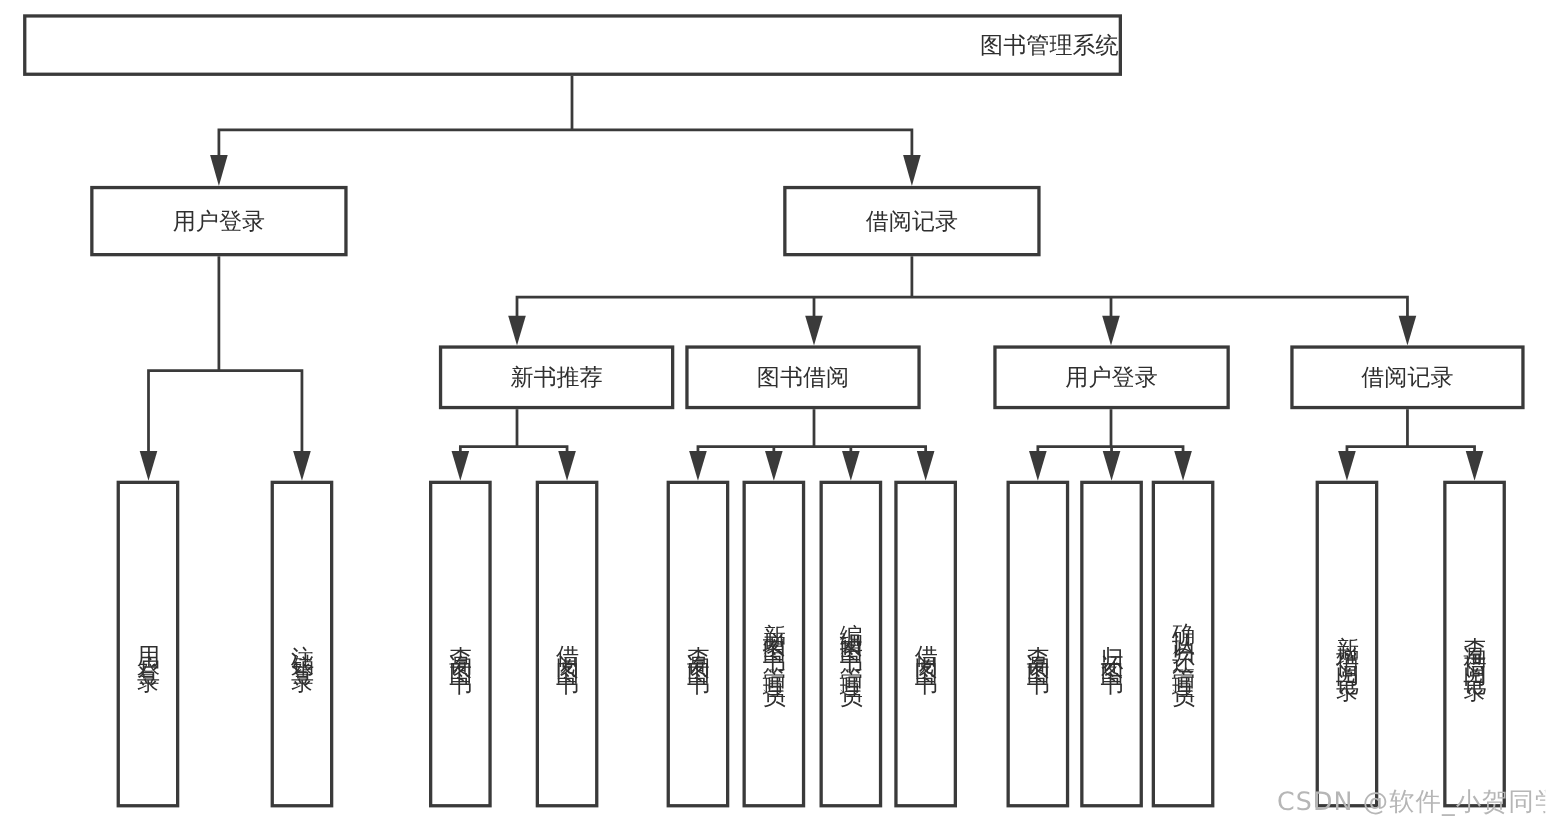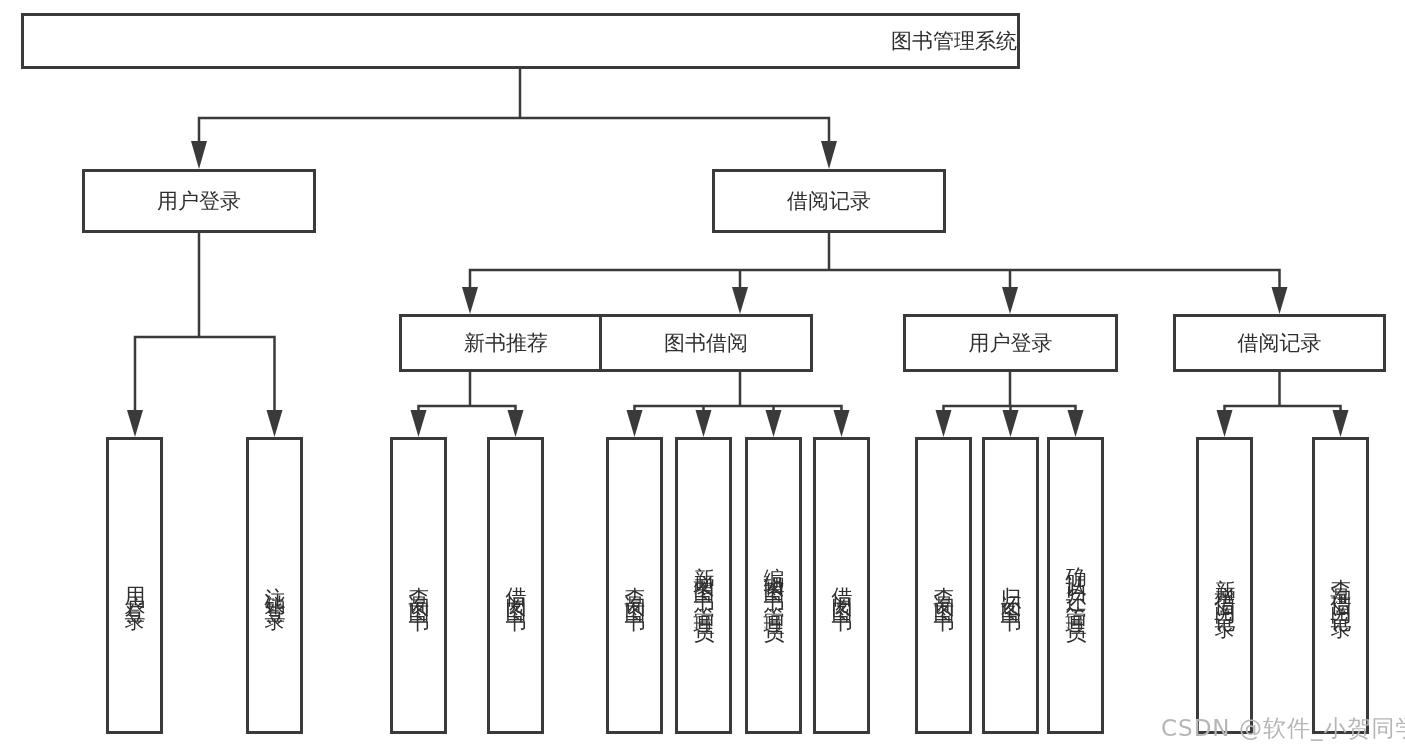--- a/index.html
+++ b/index.html
@@ -105,21 +105,21 @@
   <div class="box lvl1" style="left:82px;width:234px;">
     <span>用户登录</span>
   </div>
   <div class="box lvl1" style="left:712px;width:234px;">
     <span>借阅记录</span>
   </div>
 
   <div class="box lvl2" style="left:363px;width:214px;margin-left:36px;">
     <span>新书推荐</span>
   </div>
-  <div class="box lvl2" style="left:599px;width:214px;align-items:center;">
+  <div class="box lvl2" style="left:623px;width:214px;align-items:center;">
     <span>图书借阅</span>
   </div>
   <div class="box lvl2" style="left:903px;width:215px;">
     <span>用户登录</span>
   </div>
   <div class="box lvl2" style="left:1173px;width:213px;">
     <span>借阅记录</span>
   </div>
 
   <div class="box leaf" style="left:106px;width:57px;">

